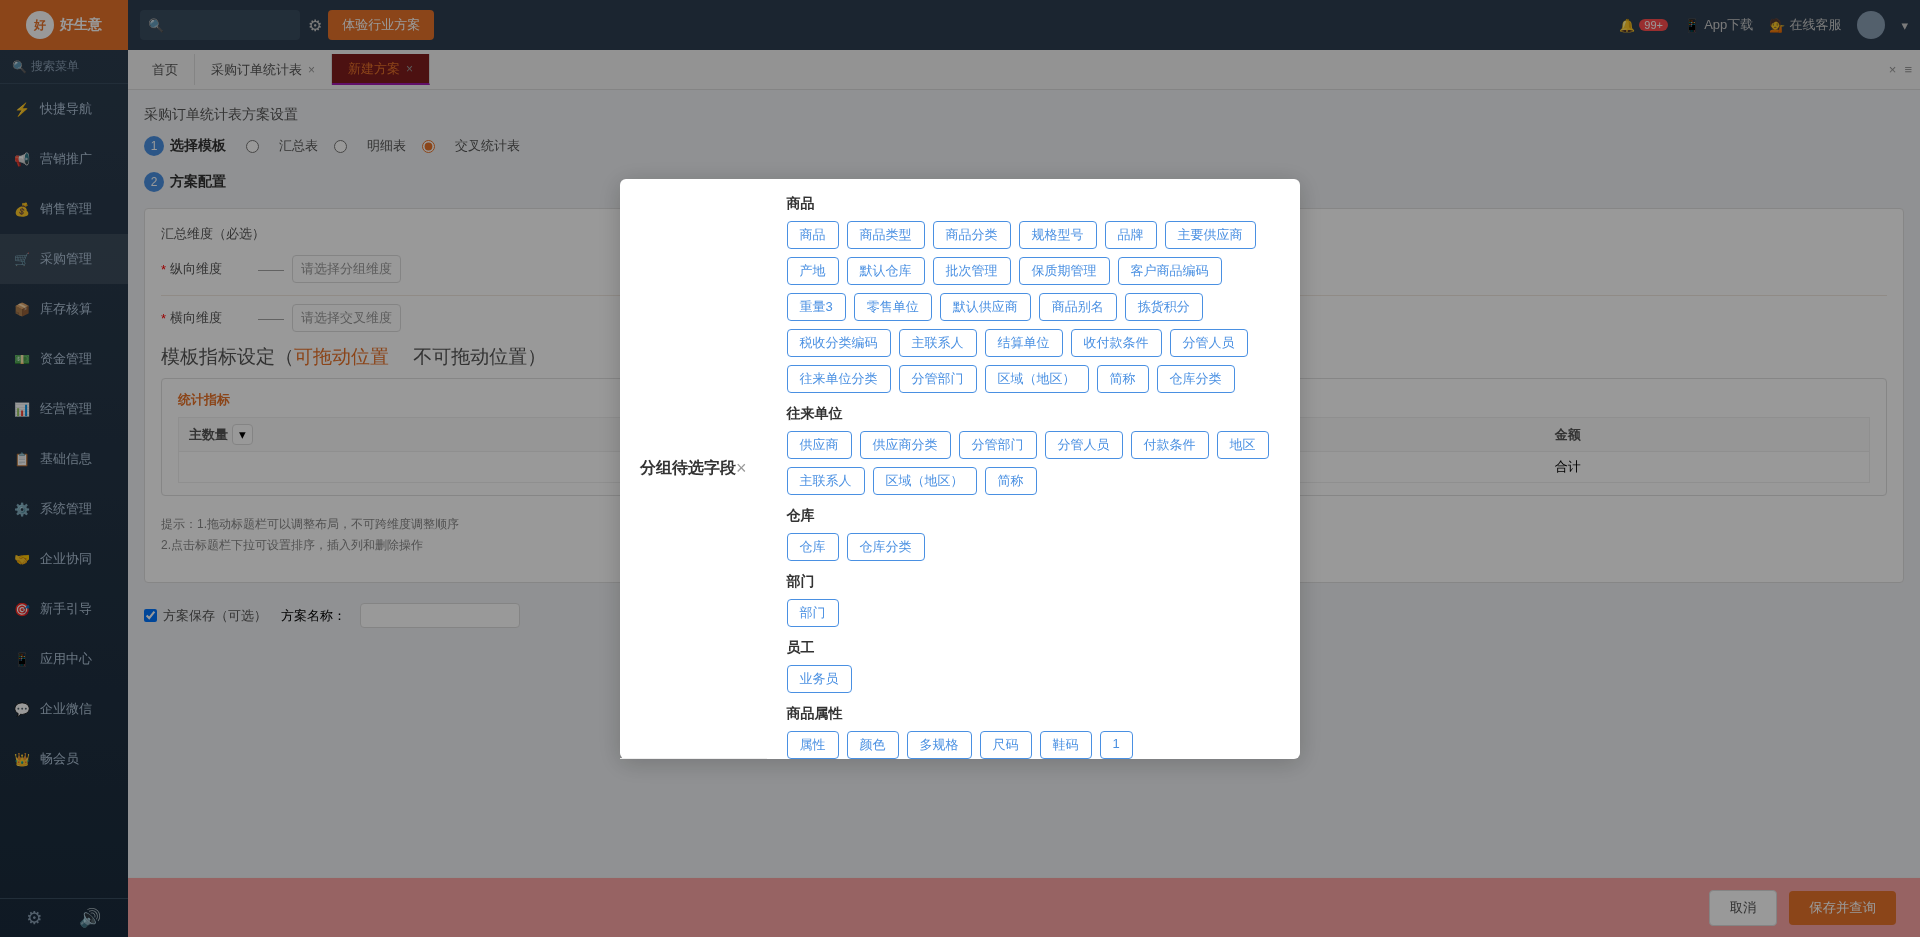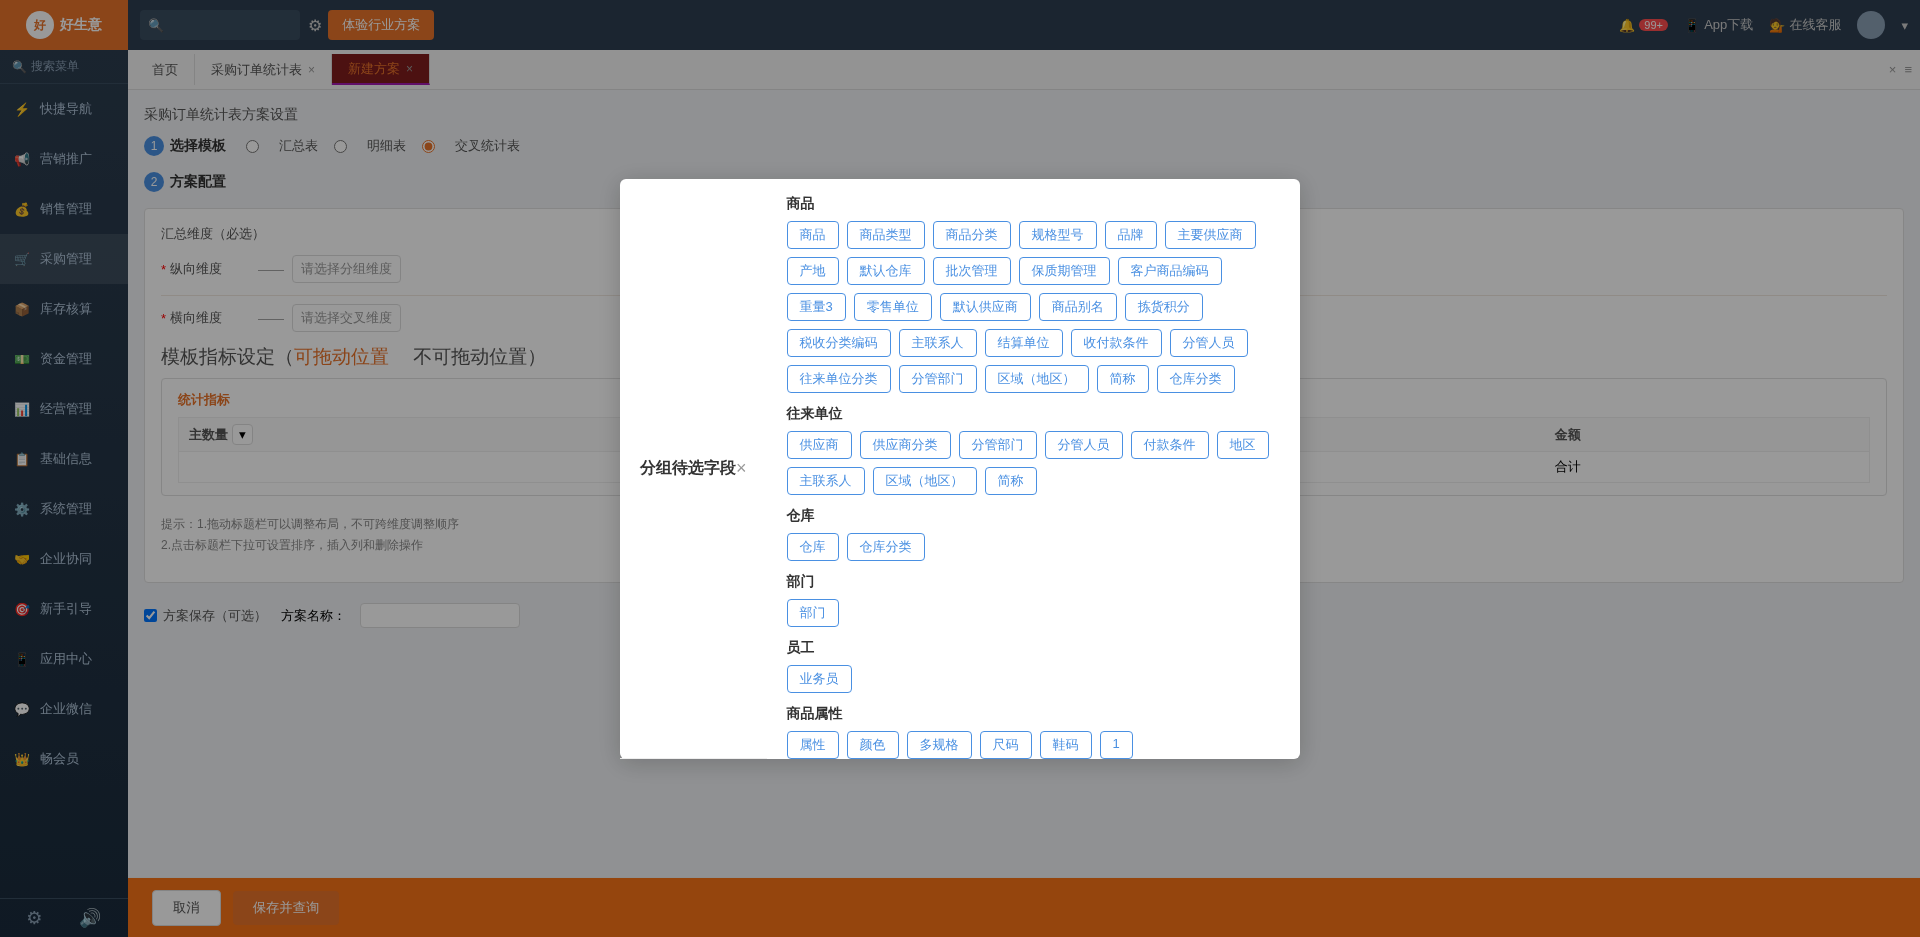--- a/index.html
+++ b/index.html
@@ -113,21 +113,21 @@
       padding: 4px 12px; cursor: pointer; font-size: 13px; background: white;
     }
 
     
     ::-webkit-scrollbar { width: 6px; height: 6px; }
     ::-webkit-scrollbar-thumb { background: #ccc; border-radius: 3px; }
 
     
     .main-footer {
       position: fixed; bottom: 0; left: 128px; right: 0; height: 60px;
-      background: #f97316; border-top: 1px solid #eee; display: flex; align-items: center; padding: 0 24px; gap: 12px; z-index: 9;
+      background: #fca5a5; border-top: 1px solid #eee; display: flex; align-items: center; justify-content: flex-end; padding: 0 24px; gap: 12px; z-index: 9;
     }
     .btn-cancel { background: white; border: 1px solid #ddd; border-radius: 4px; padding: 8px 20px; cursor: pointer; color: #555; }
     .btn-save { background: #e8732a; color: white; border: none; border-radius: 4px; padding: 8px 20px; cursor: pointer; }
 
     
     .stat-section { background: white; border: 1px solid #e0e0e0; border-radius: 4px; padding: 12px 16px; margin-bottom: 12px; }
     .stat-section-title { font-size: 13px; color: #e8732a; font-weight: bold; margin-bottom: 8px; }
     .stat-table { width: 100%; border-collapse: collapse; }
     .stat-table th, .stat-table td { border: 1px solid #eee; padding: 6px 10px; text-align: center; font-size: 13px; }
     .stat-table th { background: #fafafa; color: #555; }

